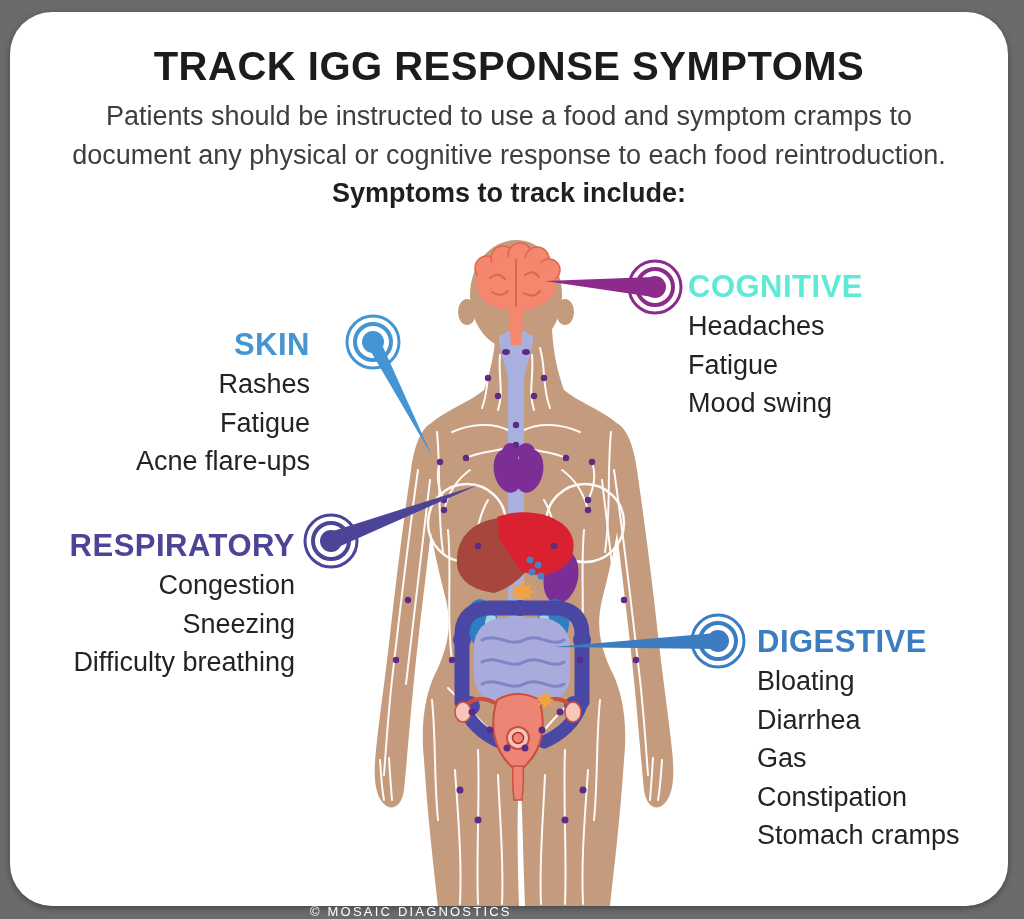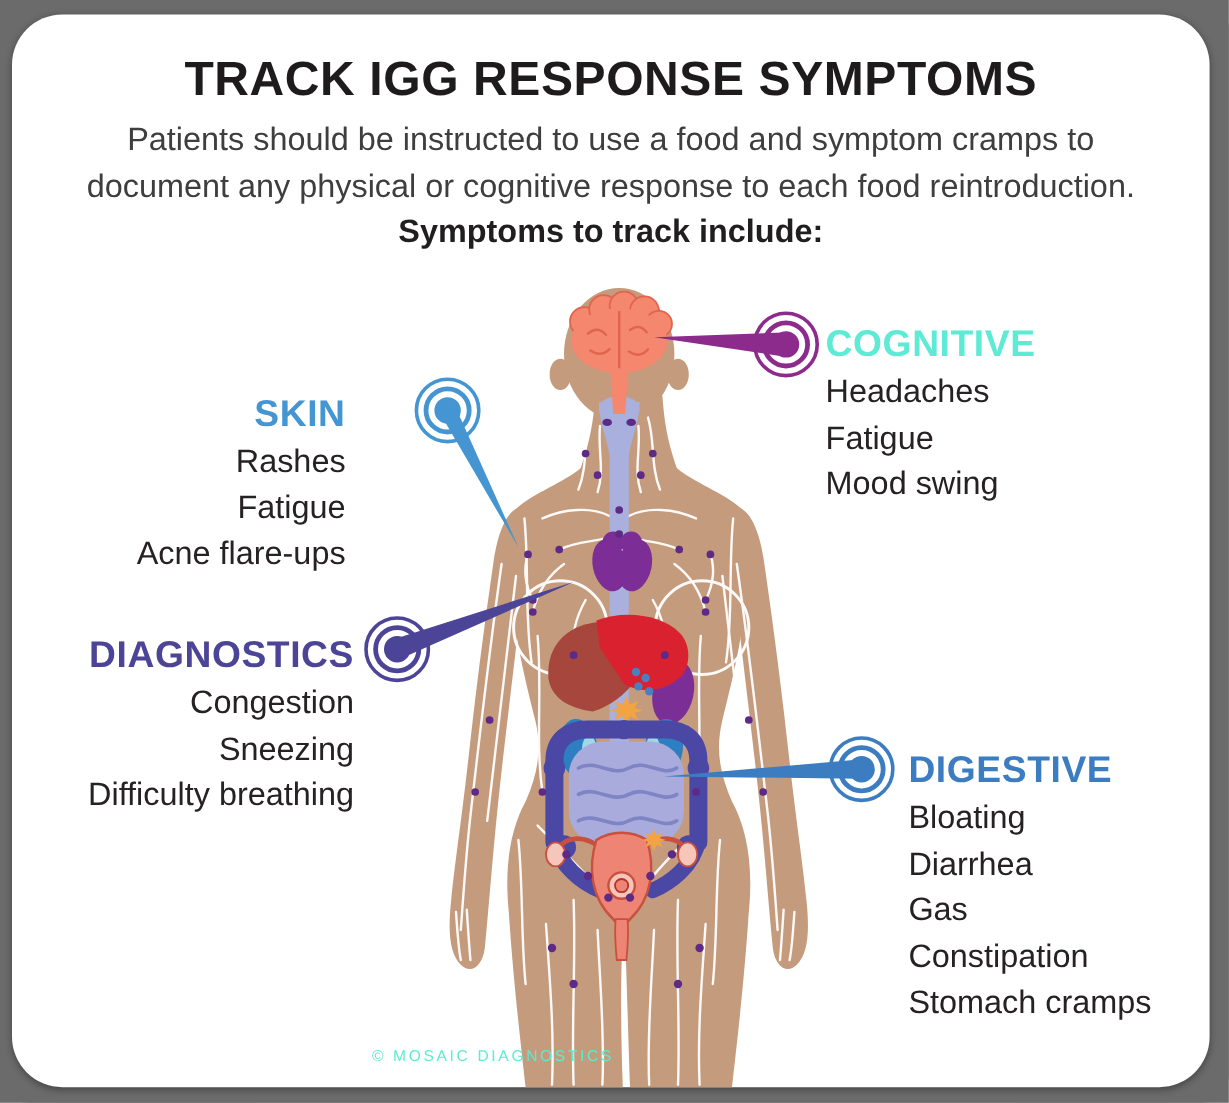--- a/index.html
+++ b/index.html
@@ -1,34 +1,34 @@
 <!DOCTYPE html>
 <html><head>
 <meta charset="utf-8">
 <style>
   html,body{margin:0;padding:0;}
   body{font-family:"Liberation Sans","DejaVu Sans",sans-serif;background:#6b6b6b;}
-  .stage{position:relative;width:1024px;height:919px;background:#6b6b6b;overflow:hidden;border-radius:24px;}
+  .stage{position:relative;width:1024px;height:919px;background:#6b6b6b;overflow:hidden;border-radius:12px;}
   .card{position:absolute;left:10px;top:12px;width:998px;height:894px;background:#ffffff;border-radius:42px;
         box-shadow:0 2px 6px rgba(0,0,0,.35);}
   .stage-svg{position:absolute;left:0;top:0;width:1024px;height:919px;pointer-events:none;}
   .title{position:absolute;left:10px;top:44px;width:998px;text-align:center;
          font-size:40px;font-weight:800;color:#1d1b1c;letter-spacing:.5px;}
   .subtitle{position:absolute;left:10px;top:97px;width:998px;text-align:center;
             font-size:27px;line-height:38.5px;color:#3f3e3e;font-weight:400;}
   .subtitle .bold{font-weight:700;color:#201e1f;}
   .section{position:absolute;font-size:27px;line-height:38.5px;color:#262223;font-weight:500;white-space:nowrap;}
   .section.right{text-align:right;}
   .sec-h{font-size:31px;font-weight:700;line-height:40px;letter-spacing:.5px;}
   .c-skin{color:#4495d1;}
   .c-cognitive{color:#5eead4;}
   .c-respiratory{color:#4c4497;}
   .c-digestive{color:#3c7dc1;}
-  .footer{position:absolute;left:310px;top:872px;font-size:13px;letter-spacing:2.2px;
-          color:#5eead4;font-weight:500;}
+  .footer{position:absolute;left:310px;top:904px;font-size:13px;letter-spacing:2.2px;
+          color:#ffffff;font-weight:500;}
 </style>
 </head>
 <body>
 
 <div class="stage">
   <div class="card"></div>
 
   <svg class="stage-svg" viewBox="0 0 1024 919" aria-hidden="true">
 
     <g>
@@ -257,29 +257,29 @@
   </svg>
 
   <div class="title">TRACK IGG RESPONSE SYMPTOMS</div>
 
   <div class="subtitle">
     <div>Patients should be instructed to use a food and symptom cramps to</div>
     <div>document any physical or cognitive response to each food reintroduction.</div>
     <div class="bold">Symptoms to track include:</div>
   </div>
 
-  <div class="section right" style="right:736px;top:325px;margin-left:24px;">
+  <div class="section right" style="right:714px;top:325px;margin-left:24px;">
     <div class="sec-h c-skin">SKIN</div>
     <div>Rashes</div>
     <div>Fatigue</div>
     <div>Acne flare-ups</div>
   </div>
 
   <div class="section right" style="right:729px;top:526px;">
-    <div class="sec-h c-respiratory">DIAGNOSTICS</div>
+    <div class="sec-h c-respiratory">RESPIRATORY</div>
     <div>Congestion</div>
     <div>Sneezing</div>
     <div>Difficulty breathing</div>
   </div>
 
   <div class="section" style="left:688px;top:267px;">
     <div class="sec-h c-cognitive">COGNITIVE</div>
     <div>Headaches</div>
     <div>Fatigue</div>
     <div>Mood swing</div>

